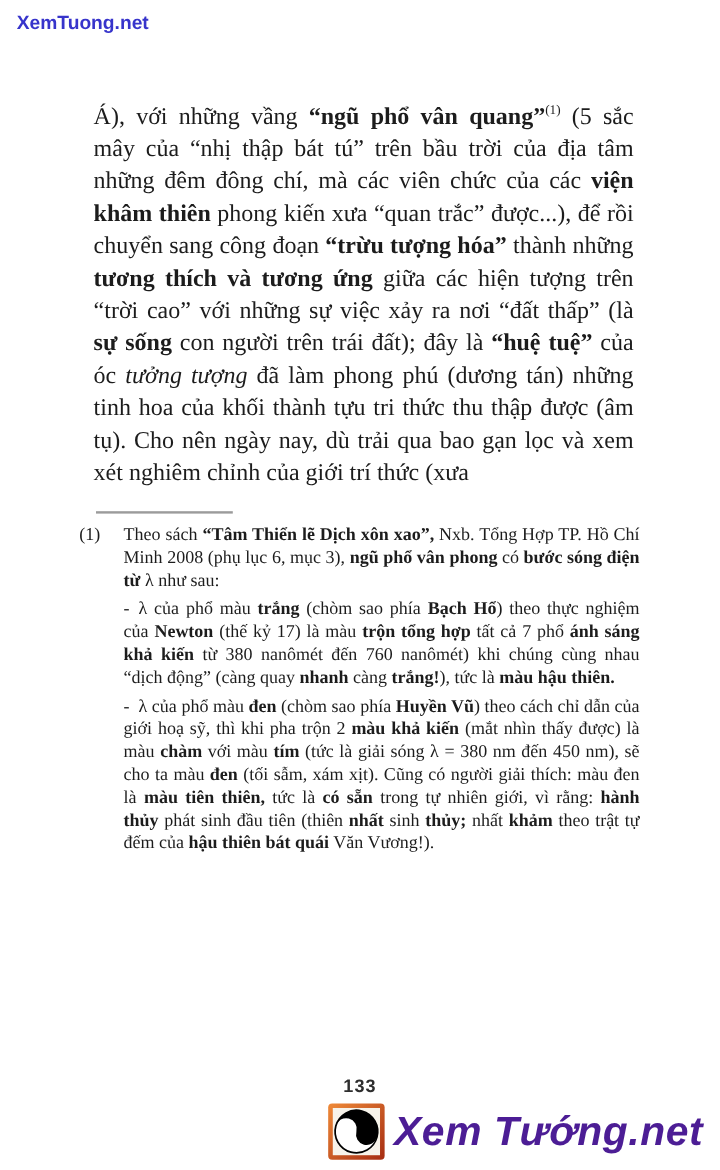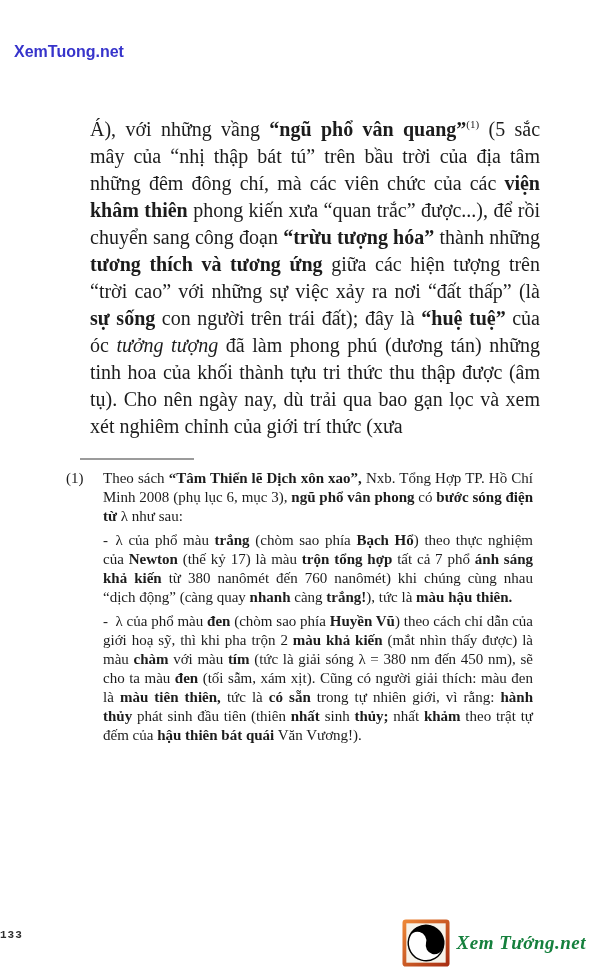--- a/index.html
+++ b/index.html
@@ -1,30 +1,30 @@
 <!DOCTYPE html>
 <html><head>
 <meta charset="utf-8">
 <style>
   html,body { margin:0; padding:0; }
   body {
     width:600px; height:975px; position:relative;
     background:#ffffff; overflow:hidden;
     font-family:"Liberation Serif", serif; color:#1c1c1c;
   }
-  .page { position:absolute; inset:0;margin-top:32px; }
+  .page { position:absolute; inset:0; }
 
   .watermark {
     position:absolute; top:11px; left:14px;
     font-family:"Liberation Sans", sans-serif;
     font-weight:bold; font-size:16px; color:#3734cb;
   }
 
   .main-text {
-    position:absolute; top:84px; left:90px; width:450px;
+    position:absolute; top:84px; left:78px; width:450px;
     font-size:20px; line-height:27px; text-align:justify;
   }
   .b { font-weight:bold; }
   .i { font-style:italic; }
   sup { font-size:11px; line-height:0; vertical-align:super; }
 
   .fn-rule {
     position:absolute; top:426px; left:80px; width:114px;
     border:none; border-top:2px solid #9b9b9b; margin:0;
   }
@@ -32,34 +32,34 @@
   .footnote {
     position:absolute; top:437px; left:103px; width:430px;
     font-size:15px; line-height:19px; text-align:justify;
   }
   .fn-intro { position:relative; }
   .fn-marker { position:absolute; left:-37px; top:0; }
   .fn-item { margin-top:5px; }
 
   .page-number {
     position:absolute; top:897px; left:0; width:100%;
-    font-family:Liberation Mono, monospace;
-    font-size:11px; font-weight:bold; color:#2e2e2e; letter-spacing:1px;
+    text-align:center; font-family:Liberation Sans, sans-serif;
+    font-size:15px; font-weight:bold; color:#2e2e2e; letter-spacing:1px;
   }
 
   .logo {
     position:absolute; right:14px; bottom:8px;
     display:flex; align-items:center; gap:7px;
   }
   .logo-icon { display:block; width:48px; height:48px; }
   .logo-icon svg { display:block; }
   .logo-text {
-    font-family:Liberation Serif, serif;
+    font-family:Liberation Sans, sans-serif;
     font-style:italic; font-weight:bold;
-    font-size:19px; color:#15803d; letter-spacing:0.5px;
+    font-size:34px; color:#4c1d95; letter-spacing:0.5px;
   }
 </style>
 </head>
 <body>
 
 <div class="page">
 
   <div class="watermark">XemTuong.net</div>
 
   <div class="main-text"><span>Á), với những vầng </span><span class="b">“ngũ phổ vân quang”</span><sup>(1)</sup><span> (5 sắc mây của “nhị thập bát tú” trên bầu trời của địa tâm những đêm đông chí, mà các viên chức của các </span><span class="b">viện khâm thiên</span><span> phong kiến xưa “quan trắc” được...), để rồi chuyển sang công đoạn </span><span class="b">“trừu tượng hóa”</span><span> thành những </span><span class="b">tương thích và tương ứng</span><span> giữa các hiện tượng trên “trời cao” với những sự việc xảy ra nơi “đất thấp” (là </span><span class="b">sự sống</span><span> con người trên trái đất); đây là </span><span class="b">“huệ tuệ”</span><span> của óc </span><span class="i">tưởng tượng</span><span> đã làm phong phú (dương tán) những tinh hoa của khối thành tựu tri thức thu thập được (âm tụ). Cho nên ngày nay, dù trải qua bao gạn lọc và xem xét nghiêm chỉnh của giới trí thức (xưa</span></div>

